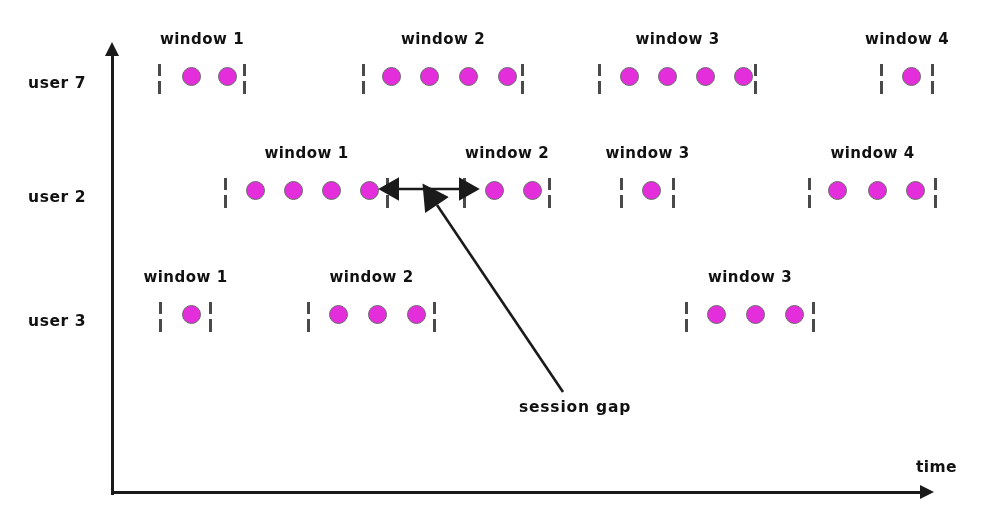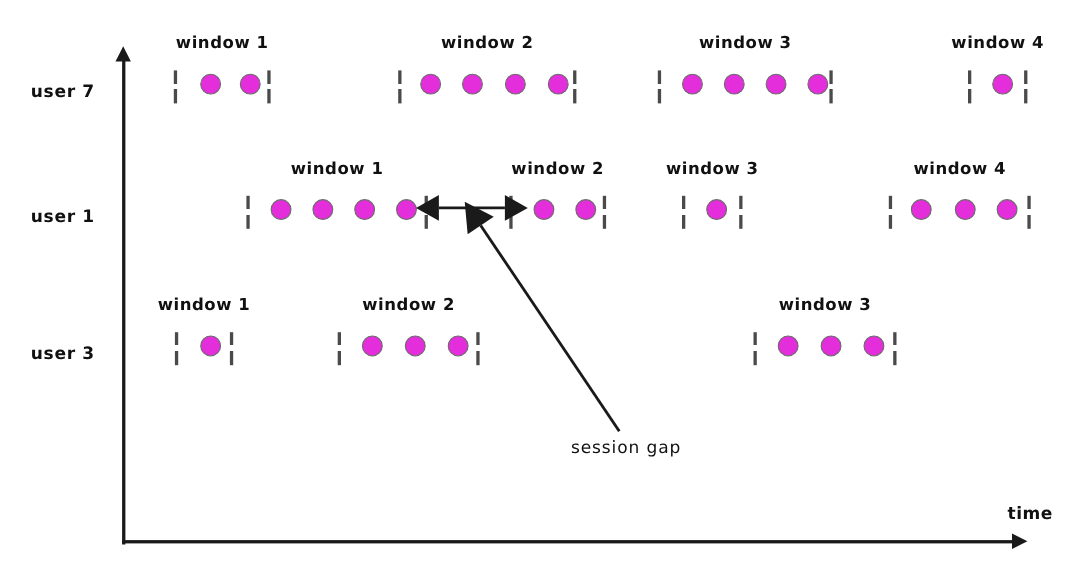--- a/index.html
+++ b/index.html
@@ -102,21 +102,21 @@
     position: absolute;
     left: 0;
     top: 0;
     overflow: visible;
   }
   #session-gap-label {
     position: absolute;
     left: 519px;
     top: 398px;
     font-size: 15.5px;
-    font-weight: normal;
+    font-weight: bold;
     color: #111111;
     letter-spacing: 0.8px;
     white-space: nowrap;
   }
   
   #time-label {
     position: absolute;
     left: 893px;
     top: 458px;
     font-size: 15.5px;
@@ -178,21 +178,21 @@
         <div class="event-dot" style="left: 60px;"></div>
         <div class="event-dot" style="left: 98px;"></div>
         <div class="event-dot" style="left: 136px;"></div>
       </div>
       <div class="window-group" style="left: 880px; top: 54px; width: 54px;">
         <div class="window-label">window 4</div>
         <div class="boundary" style="left: 0px;"></div>
         <div class="boundary" style="left: 51px;"></div>
         <div class="event-dot" style="left: 22px;"></div>
       </div>
-      <div class="user-label" style="left: 28px; top: 188px;">user 1</div>
+      <div class="user-label" style="left: 28px; top: 188px;">user 2</div>
       <div class="window-group" style="left: 224px; top: 168px; width: 165px;">
         <div class="window-label">window 1</div>
         <div class="boundary" style="left: 0px;"></div>
         <div class="boundary" style="left: 162px;"></div>
         <div class="event-dot" style="left: 22px;"></div>
         <div class="event-dot" style="left: 60px;"></div>
         <div class="event-dot" style="left: 98px;"></div>
         <div class="event-dot" style="left: 136px;"></div>
       </div>
       <div class="window-group" style="left: 463px; top: 168px; width: 88px;">

